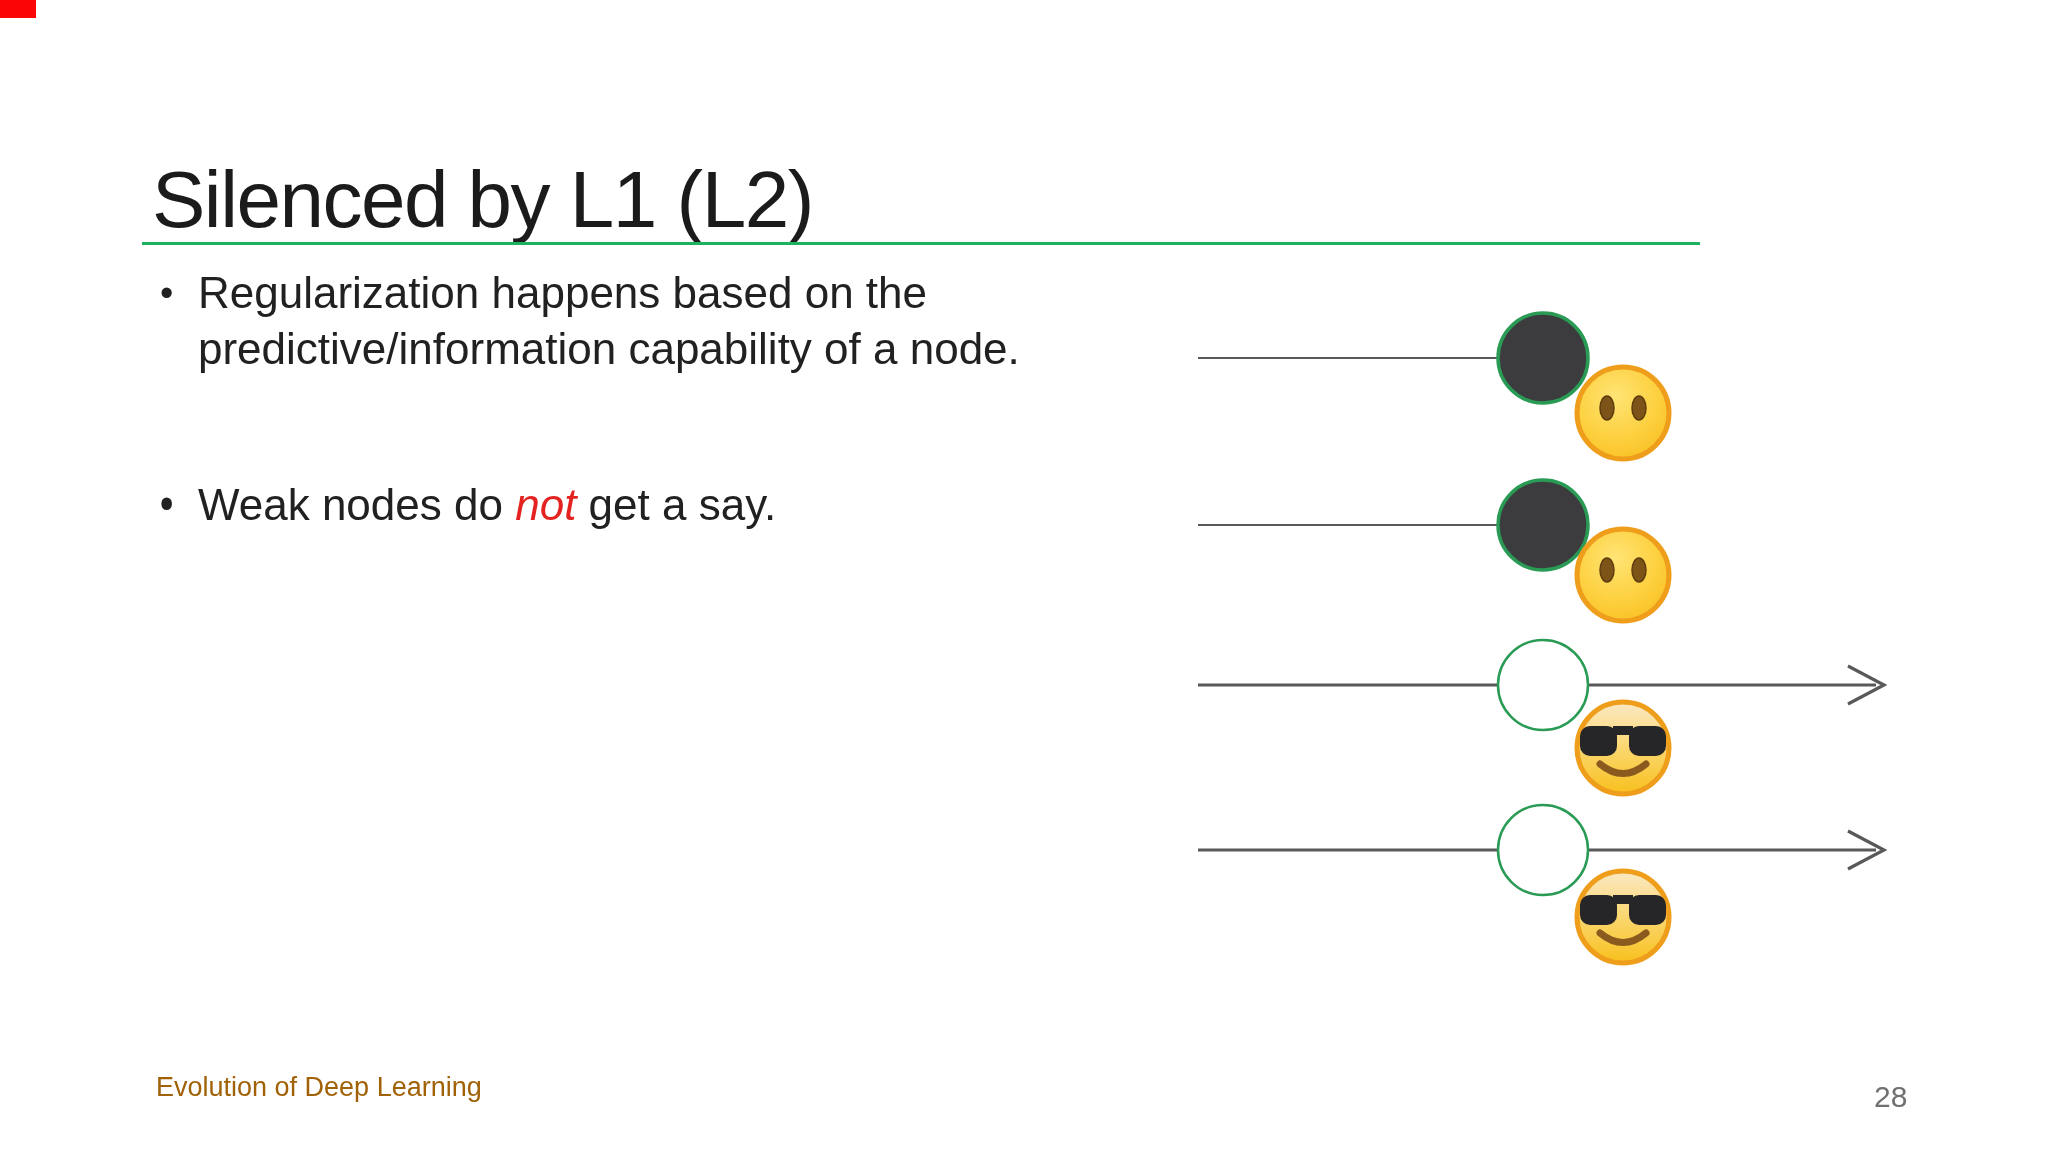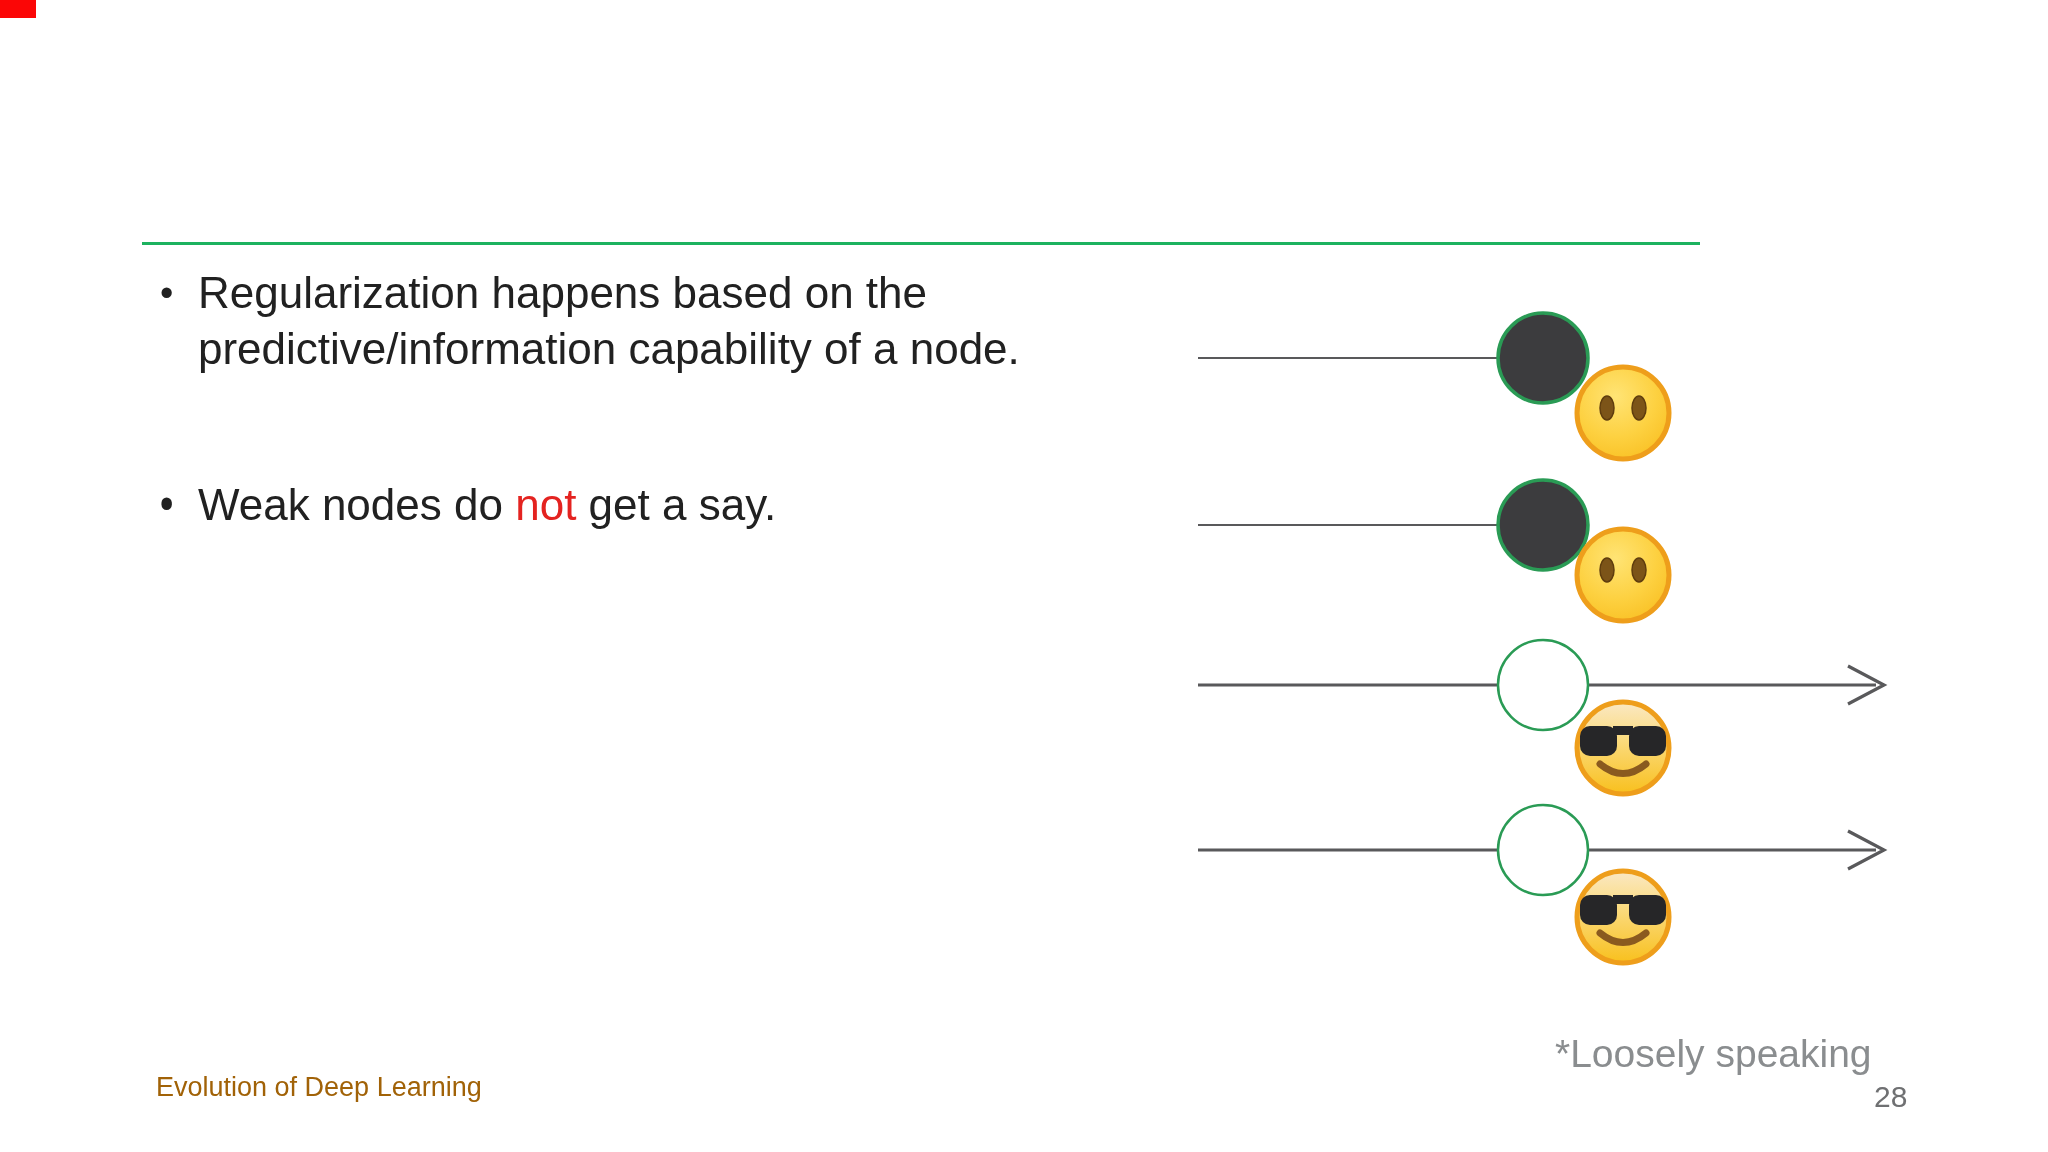--- a/index.html
+++ b/index.html
@@ -87,35 +87,36 @@
     height: 690px;
   }
 </style>
 </head>
 <body>
 
 <div class="slide">
 
   <div class="corner-mark" style="background: rgb(251, 6, 6);"></div>
 
+  <h1 class="title">Silenced by L1 (L2)</h1>
 
   <div class="divider" style="background: rgb(29, 178, 95);"></div>
 
   <ul class="bullets">
     <li>
       <span class="bullet-dot">•</span>
       <span class="bullet-text">Regularization happens based on the
 predictive/information capability of a node.</span>
     </li>
     <li>
       <span class="bullet-dot">•</span>
     </li>
     <li>
       <span class="bullet-dot">•</span>
-      <span class="bullet-text">Weak nodes do </span><span class="bullet-text highlight-word" style="color: rgb(228, 35, 32);">not</span><span class="bullet-text"> get a say.</span>
+      <span class="bullet-text">Weak nodes do </span><span class="bullet-text highlight-word" style="color: rgb(228, 35, 32); font-style: italic;">not</span><span class="bullet-text"> get a say.</span>
     </li>
   </ul>
 
   <svg id="diagram" class="diagram-svg" viewBox="0 0 898 690" xmlns="http://www.w3.org/2000/svg" xmlns:xlink="http://www.w3.org/1999/xlink">
     <defs>
       <radialGradient id="g-face" cx="0.42" cy="0.32" r="0.8">
         <stop offset="0" stop-color="#ffe475"></stop>
         <stop offset="0.55" stop-color="#fdd141"></stop>
         <stop offset="1" stop-color="#f8bd1e"></stop>
       </radialGradient>
@@ -154,19 +155,18 @@
         <use href="#emoji-smiling-face-with-sunglasses" xlink:href="#emoji-smiling-face-with-sunglasses" x="473" y="468"></use>
       </g>
       <g>
         <line x1="48" y1="570" x2="726" y2="570" stroke="#59595b" stroke-width="3"></line>
         <polyline points="698,551 734,570 698,589" fill="none" stroke="#59595b" stroke-width="3.2"></polyline>
         <circle cx="393" cy="570" r="45" fill="#ffffff" stroke="#2a9b55" stroke-width="2.5"></circle>
         <use href="#emoji-smiling-face-with-sunglasses" xlink:href="#emoji-smiling-face-with-sunglasses" x="473" y="637"></use>
       </g>
     </svg>
 
-  <div class="footnote" style="color: rgb(138, 141, 143);">*Loosely speaking</div>
 
   <div class="footer-text" style="color: #a16207;">Evolution of Deep Learning</div>
 
   <div class="page-number" style="color: rgb(111, 112, 114); margin-left: 16px;">28</div>
 
 </div>
 
 </body></html>

